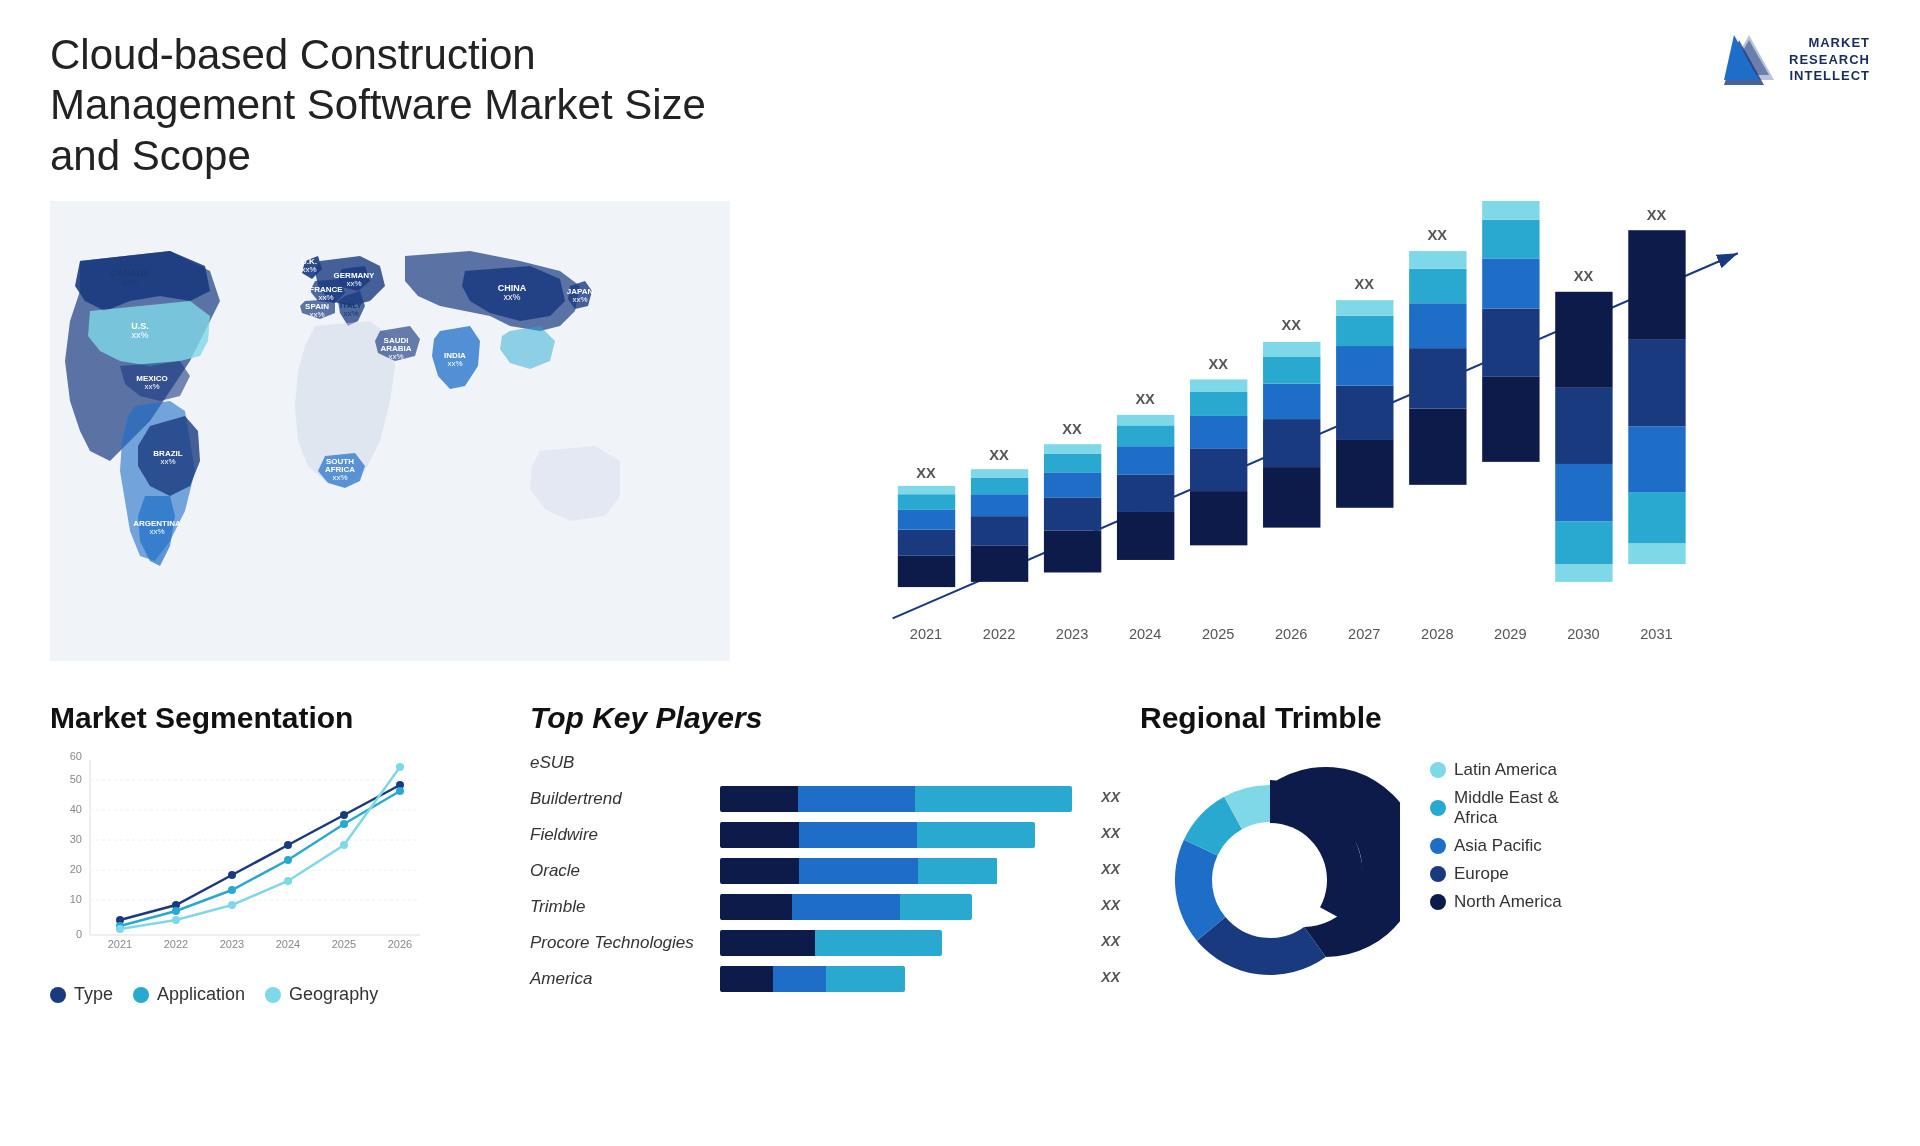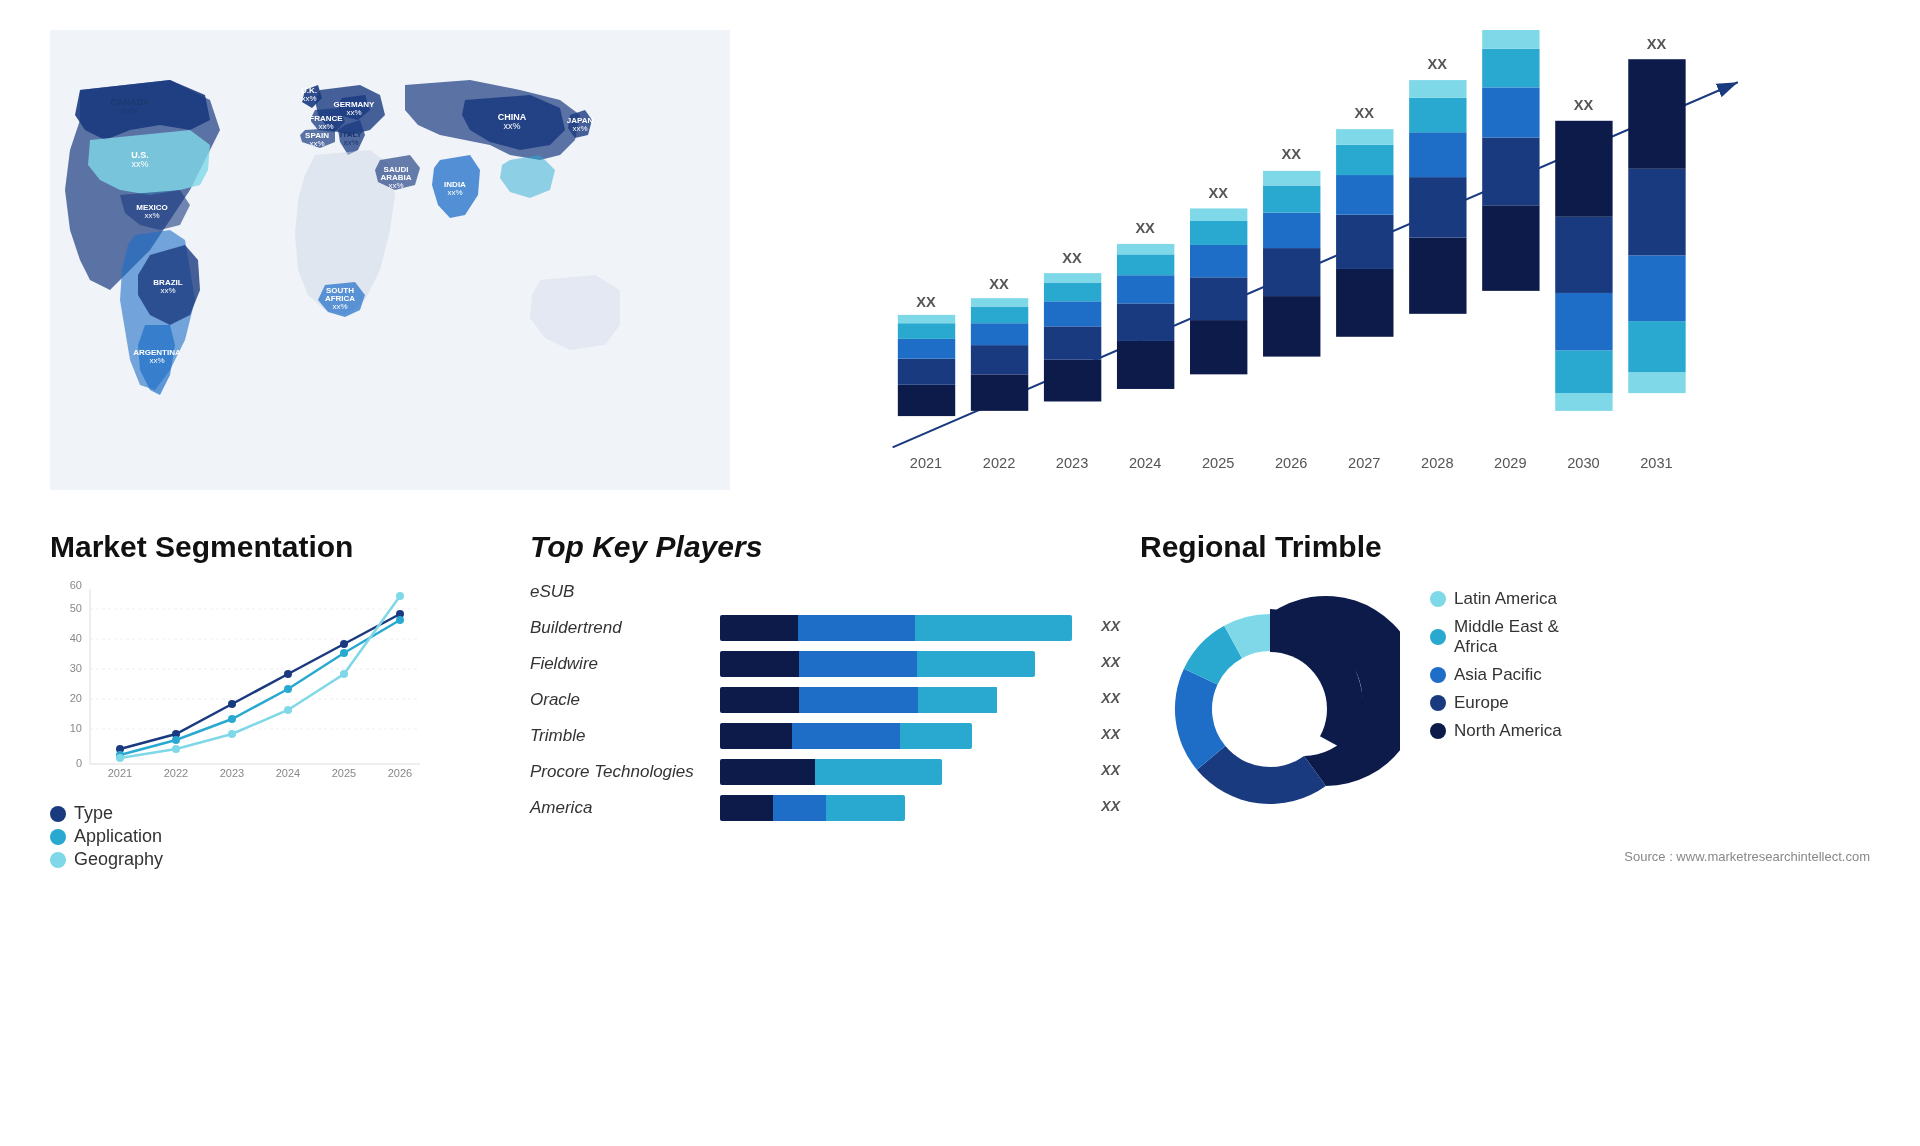--- a/index.html
+++ b/index.html
@@ -93,23 +93,24 @@
     }
 
     .section-title {
       font-size: 30px;
       font-weight: 700;
       color: #111;
       margin-bottom: 15px;
     }
 
     .seg-legend {
-      display: flex;
-      flex-direction: column;
-      gap: 2px;
+      margin-top: 10px;
+      display: flex;
+      flex-direction: row;
+      gap: 20px;
     }
 
     .legend-item {
       display: flex;
       align-items: center;
       gap: 8px;
       font-size: 18px;
       color: #333;
     }
 
@@ -173,20 +174,32 @@
       font-size: 13px;
       color: #888;
       margin-top: 5px;
     }
   </style>
 </head>
 <body>
 
 <div class="main-container">
 
+  <div class="header">
+    <h1 class="title">Cloud-based Construction Management Software Market Size and Scope</h1>
+    <div class="logo-area">
+      <svg class="logo-icon" viewBox="0 0 60 60">
+        <polygon points="30,5 55,50 5,50" fill="#1a3a80" opacity="0.3"></polygon>
+        <polygon points="30,10 50,45 10,45" fill="#1a3a80" opacity="0.5"></polygon>
+        <polygon points="20,10 45,55 5,55" fill="#1a3a80" opacity="0.8"></polygon>
+        <polygon points="15,5 40,50 5,50" fill="#1e6ec8"></polygon>
+      </svg>
+      <div class="logo-text">MARKET<br>RESEARCH<br>INTELLECT</div>
+    </div>
+  </div>
 
   <div class="top-section">
 
     <div class="map-section">
       <svg viewBox="0 0 680 460" width="680" height="460">
 
         <rect width="680" height="460" fill="#f0f4f8"></rect>
 
         <path d="M30,60 L120,50 L160,70 L170,100 L155,130 L140,160 L120,190 L100,220 L80,240 L60,260 L40,250 L30,230 L20,200 L15,160 L20,120 L30,90 Z" fill="#1a3a80" opacity="0.7"></path>
 
@@ -582,16 +595,15 @@
             <div class="regional-legend-dot" style="background:#1a3a80;"></div>
             <span>Europe</span>
           </div>
           <div class="regional-legend-item">
             <div class="regional-legend-dot" style="background:#0d1b4b;"></div>
             <span>North America</span>
           </div>
         </div>
       </div>
 
-      <div class="source-text" style="margin-top:10px;">Source : www.marketresearchintellect.com</div>
     </div>
   </div>
 </div>
 
 </body></html>

